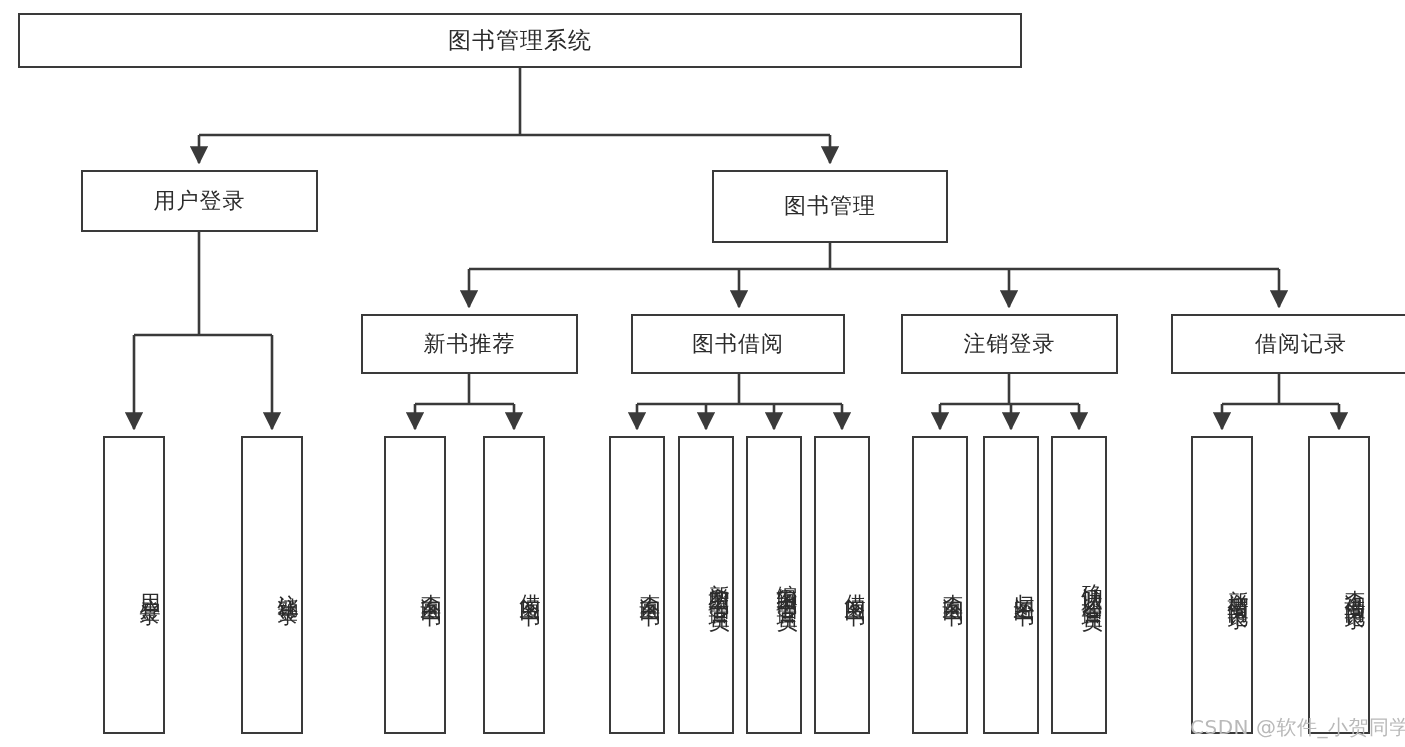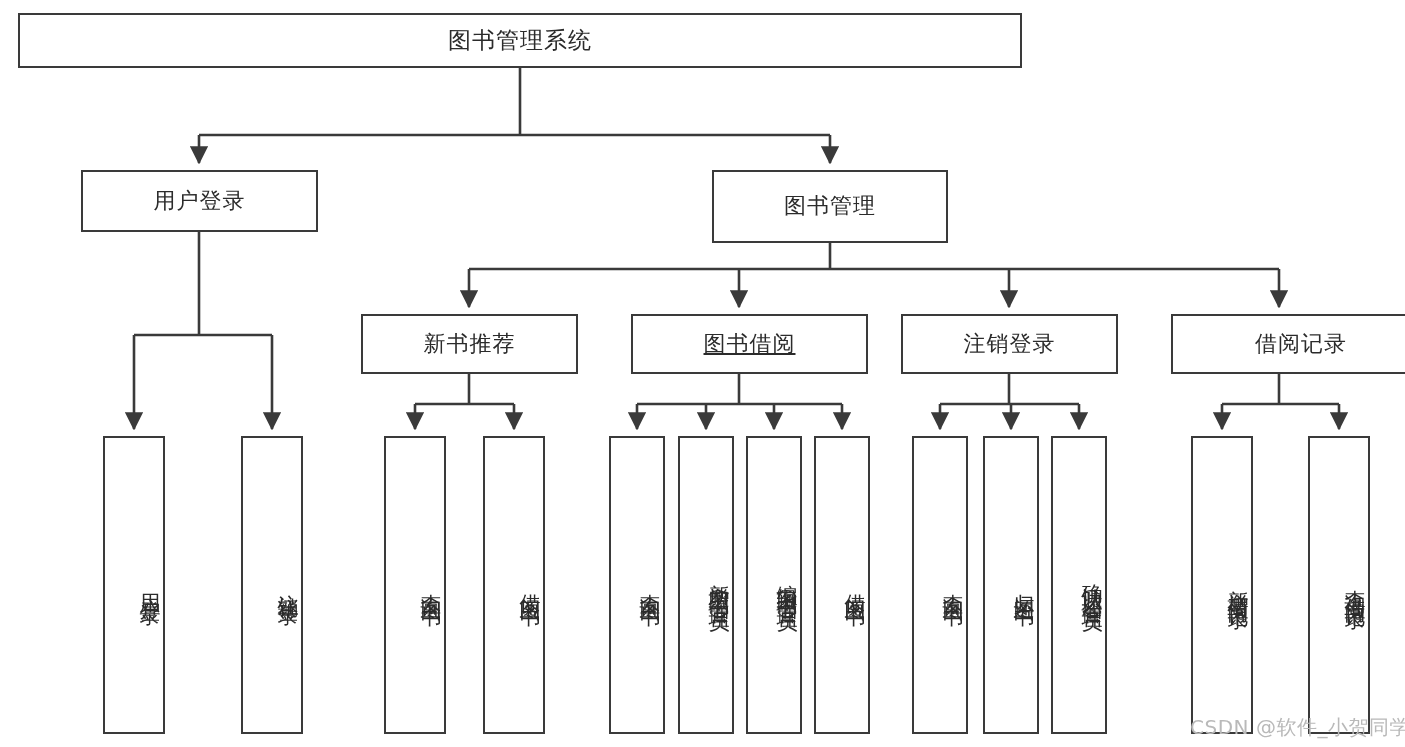--- a/index.html
+++ b/index.html
@@ -144,21 +144,21 @@
   <div class="node node-h" style="left:81px; top:170px; width:237px; height:62px;">
     <span>用户登录</span>
   </div>
   <div class="node node-h" style="left:712px; top:170px; width:236px; height:73px;">
     <span>图书管理</span>
   </div>
 
   <div class="node node-h" style="left:361px; top:314px; width:217px; height:60px;">
     <span>新书推荐</span>
   </div>
-  <div class="node node-h" style="left:631px; top:314px; width:237px; height:60px;text-decoration:underline;">
+  <div class="node node-h" style="left:631px; top:314px; width:214px; height:60px;">
     <span>图书借阅</span>
   </div>
   <div class="node node-h" style="left:901px; top:314px; width:217px; height:60px;">
     <span>注销登录</span>
   </div>
   <div class="node node-h" style="left:1171px; top:314px; width:260px; height:60px;">
     <span>借阅记录</span>
   </div>
 
   <div class="node node-v" style="left:103px; top:436px; width:62px; height:298px;">

